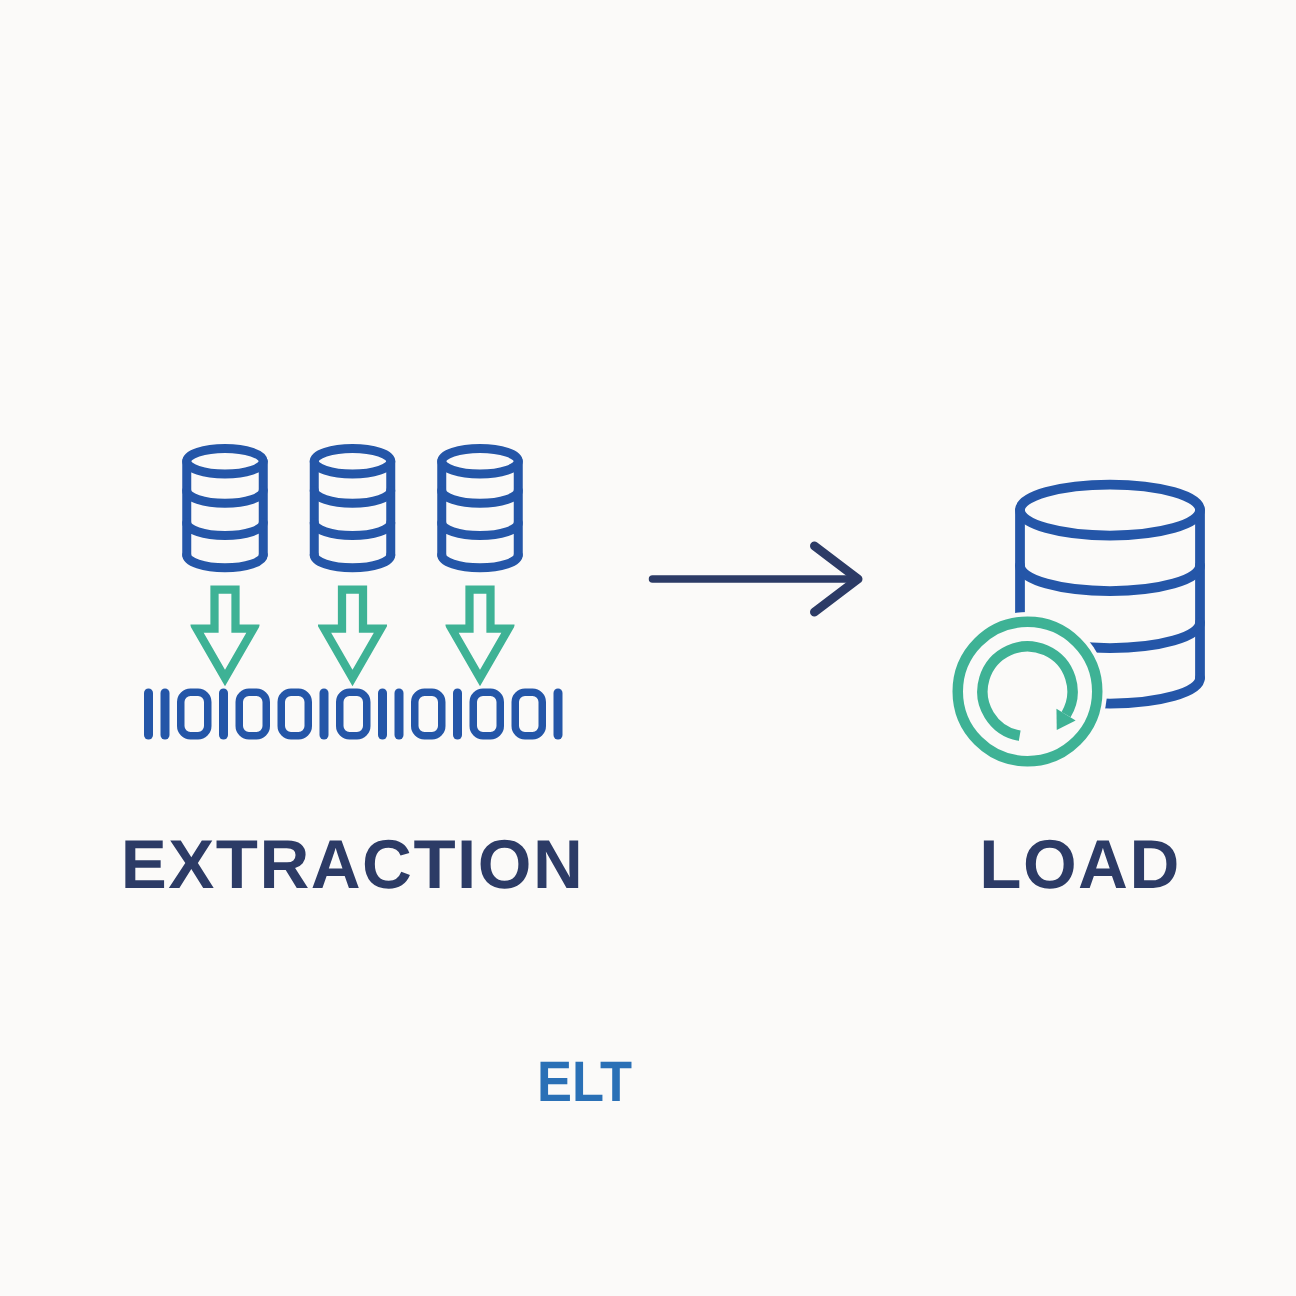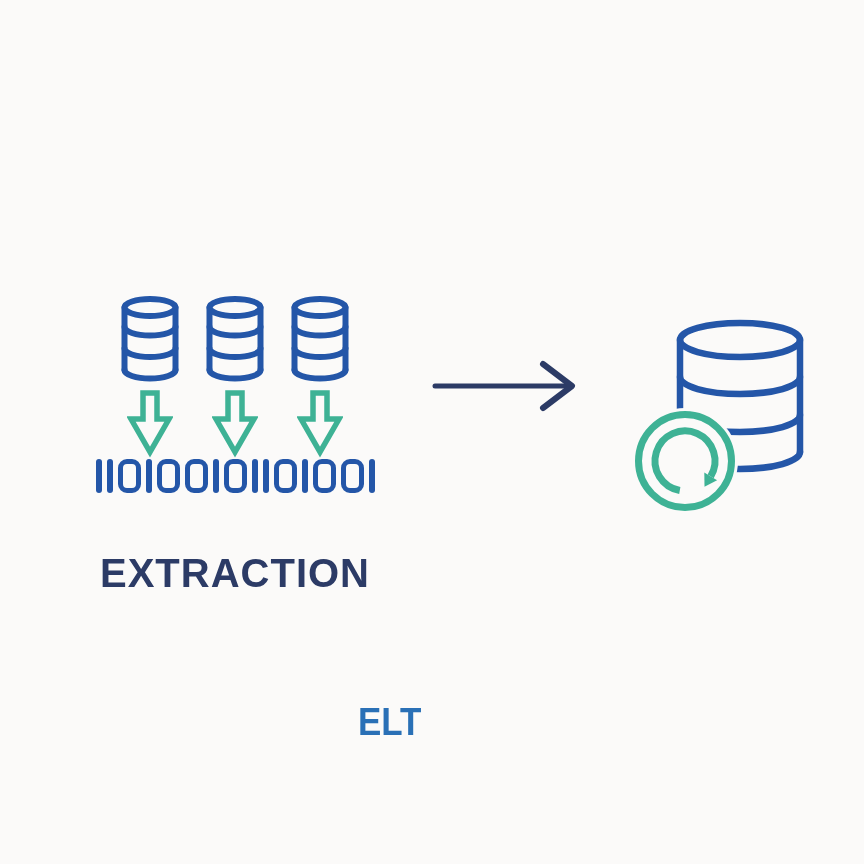--- a/index.html
+++ b/index.html
@@ -16,21 +16,21 @@
   .abs{position:absolute;}
   
   .db-row{left:118px; top:296px; display:flex; gap:21px;}
   .arrow-row{left:127px; top:390px; display:flex; gap:39px;}
   .binary-row{left:95px; top:459px; width:280px; display:flex; gap:5px; align-items:center; justify-content:center;}
   .bit{display:inline-block; flex:0 0 auto;}
   .bit.one{width:6px; height:34px; background:var(--db-blue); border-radius:3px;}
   .bit.zero{width:23px; height:34px; border:5px solid var(--db-blue); border-radius:9px; background:transparent;}
   
   .stage-label{
-    color:var(--navy); font-weight:bold; font-size:40px; letter-spacing:1px;
+    color:var(--navy); font-weight:bold; font-size:46px; letter-spacing:1px;
     text-align:center; line-height:1;
   }
   .extraction-label{left:60px; top:553px; width:350px;}
   .load-label{left:620px; top:553px; width:200px;}
   
   .flow-arrow{left:430px; top:358px;}
   .load-graphic{left:620px; top:312px;}
   
   .footer{left:0; top:700px; width:864px; display:flex; justify-content:center;
           align-items:baseline; gap:20px; transform:translateX(-40px);}
@@ -115,18 +115,19 @@
       <path d="M60 140 a60 17 0 0 0 120 0"></path>
     </g>
     <g>
       <circle cx="65" cy="149" r="53" fill="#fbfaf9"></circle>
       <circle cx="65" cy="149" r="46.5" fill="none" stroke="#3eb295" stroke-width="7"></circle>
       <path d="M59.8 178.5 A30 30 0 1 1 90.7 164.4" fill="none" stroke="#3eb295" stroke-width="7"></path>
       <polygon points="84.5,174.7 97.1,168.3 84.3,160.5" fill="#3eb295"></polygon>
     </g>
   </svg>
 
+  <div class="abs stage-label load-label">LOAD</div>
 
   <div class="abs footer">
     <div class="product">ELT</div>
   </div>
 
 </div>
 
 </body></html>

